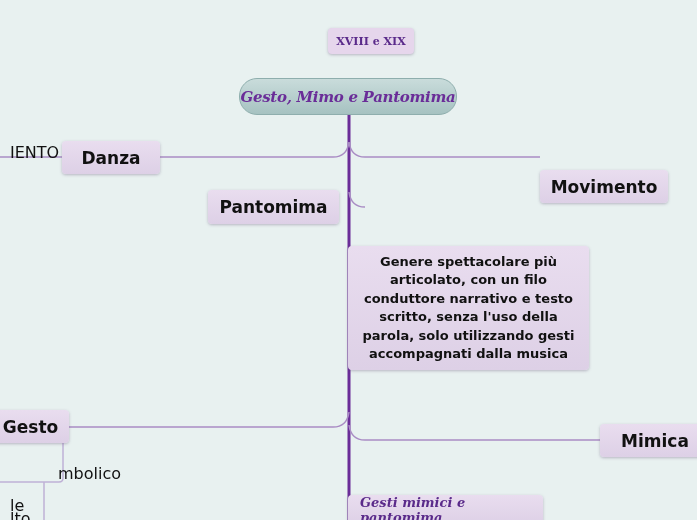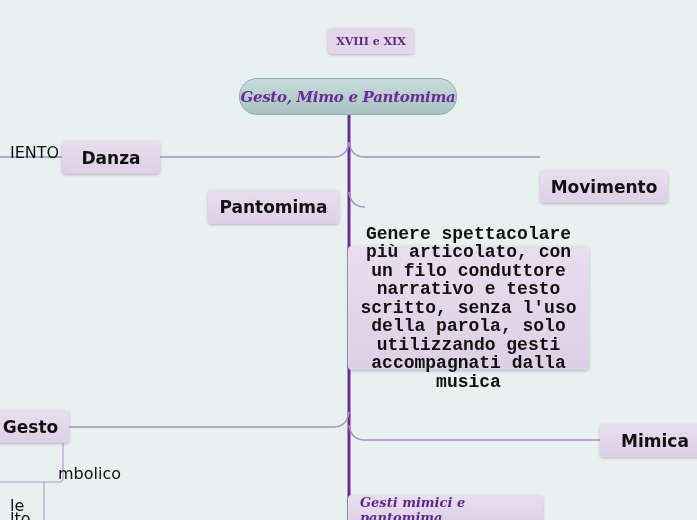--- a/index.html
+++ b/index.html
@@ -28,23 +28,22 @@
     position:absolute; left:239px; top:78px; width:218px; height:37px;
     box-sizing:border-box; border-radius:18px;
     background:linear-gradient(#c9dcdb, #a6c2c1);
     border:1px solid #8eaead;
     display:flex; align-items:center; justify-content:center;
     font-family:"DejaVu Serif", serif; font-weight:bold; font-style:italic;
     font-size:15px; color:#6a2d98; letter-spacing:-0.3px;
   }
   .desc {
     left:348px; top:246px; width:241px; height:124px;
-    font-size:18px; line-height:18.5px; text-align:center; padding:0 10px;
+    font-size:13px; line-height:18.5px; text-align:center; padding:0 10px;
     font-weight:bold;
-    font-family:Liberation Mono, monospace;
   }
   .bottom-node {
     left:348px; top:495px; width:195px; height:30px;
     justify-content:flex-start; padding-left:12px;
     font-family:"DejaVu Serif", serif; font-style:italic; font-size:13px; color:#5a2a8a;
   }
   .small { font-size:16px; font-weight:normal; color:#111;margin-left:10px; }
 </style>
 </head>
 <body>

